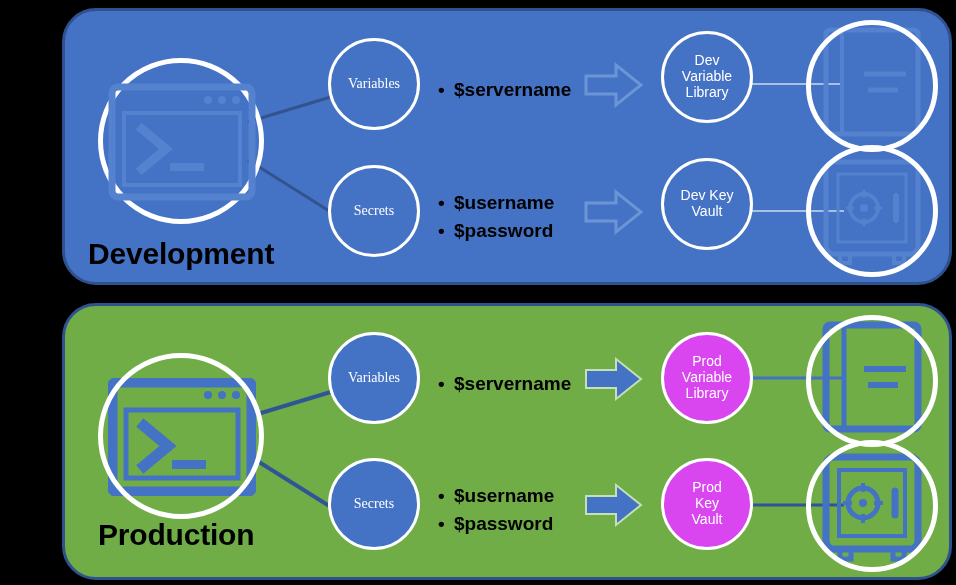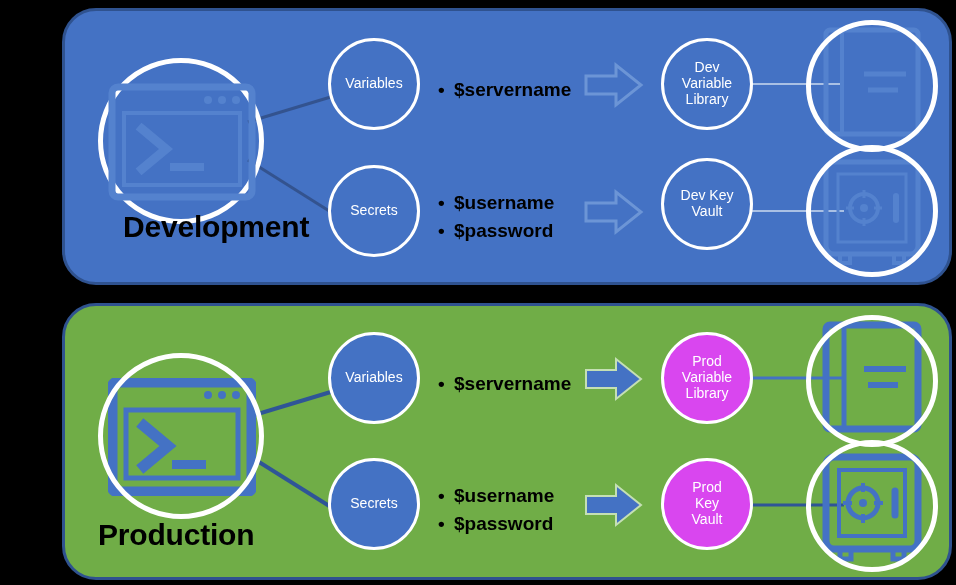--- a/index.html
+++ b/index.html
@@ -72,60 +72,61 @@
 
   
   .env-label {
     position: absolute;
     color: #000000;
     font-size: 30px;
     font-weight: 700;
     letter-spacing: -0.2px;
     white-space: nowrap;
   }
-  .env-label.dev  { left: 88px;  top: 210px; margin-left: 35px; }
+  .env-label.dev  { left: 88px;  top: 237px; }
   .env-label.prod { left: 98px;  top: 518px; }
 
   
   .node {
     position: absolute;
     border-radius: 50%;
     box-sizing: border-box;
     display: flex;
     align-items: center;
     justify-content: center;
     text-align: center;
     color: #FFFFFF;
     line-height: 1.12;
   }
   .node.src {
     width: 92px;
     height: 92px;
     border: 3px solid #FFFFFF;
     font-size: 14px;
+    font-family: Liberation Serif, serif;
   }
   .node.src.dev  { background: #4472C4; }
   .node.src.prod { background: #4472C4; }
 
   .node.src.var-dev    { left: 328px; top: 38px; }
   .node.src.sec-dev    { left: 328px; top: 165px; }
   .node.src.var-prod   { left: 328px; top: 332px; }
   .node.src.sec-prod   { left: 328px; top: 458px; }
 
   
   .node.dst {
     width: 92px;
     height: 92px;
     border: 3px solid #FFFFFF;
     font-size: 14px;
   }
   .node.dst.dev  { background: #4472C4; }
   .node.dst.prod { background: #d946ef; }
 
-  .node.dst.lib-dev   { left: 661px; top: 38px; }
+  .node.dst.lib-dev   { left: 661px; top: 31px; }
   .node.dst.kv-dev    { left: 661px; top: 158px; }
   .node.dst.lib-prod  { left: 661px; top: 332px; }
   .node.dst.kv-prod   { left: 661px; top: 458px; }
 
   
   .bullets {
     position: absolute;
     color: #000000;
     font-size: 19px;
     font-weight: 700;

